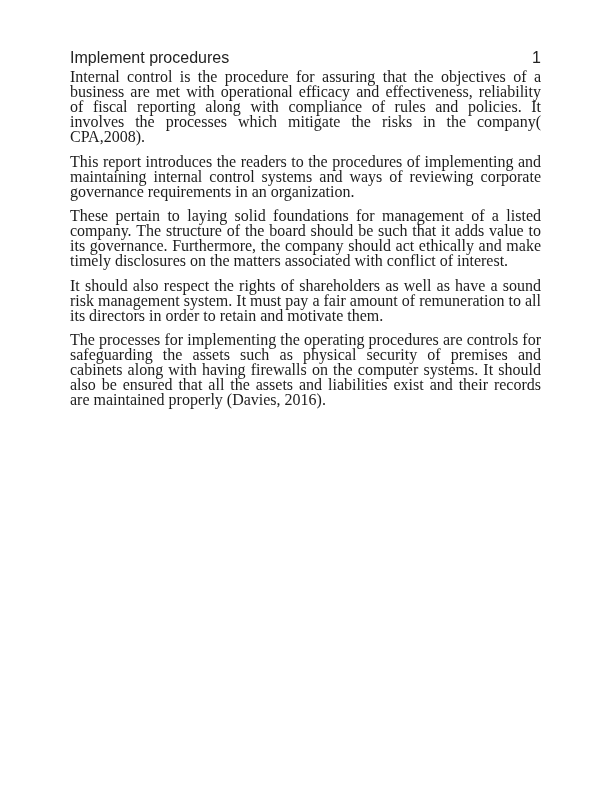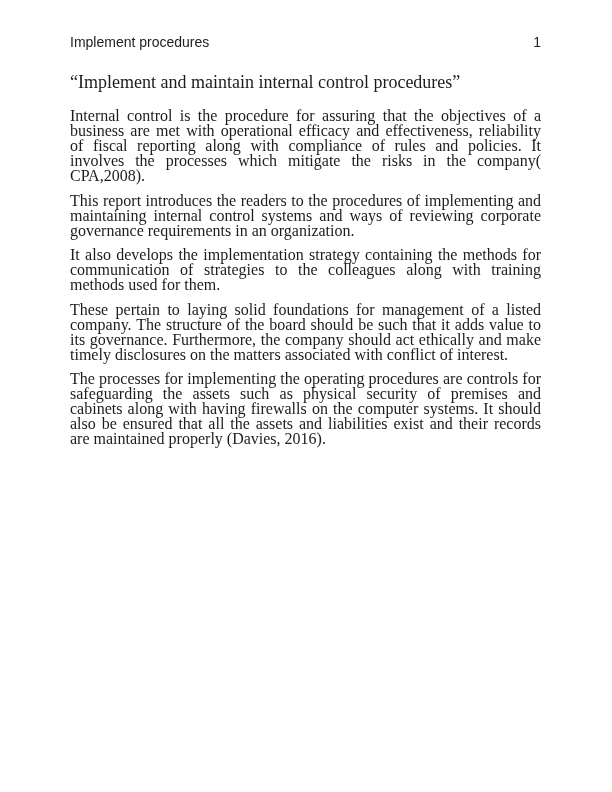--- a/index.html
+++ b/index.html
@@ -10,28 +10,28 @@
     position: relative;
     width: 612px;
     height: 792px;
     background: #ffffff;
     color: #1c1c1c;
     overflow: hidden;
   }
 
   .running-header {
     position: absolute;
-    top: 36px;
+    top: 52px;
     left: 70px;
     width: 471px;
     display: flex;
     justify-content: space-between;
     align-items: baseline;
     font-family: "Liberation Sans", sans-serif;
-    font-size: 14px;
+    font-size: 16px;
     line-height: 12px;
     color: #222222;
   }
 
   .content {
     position: absolute;
     top: 69px;
     left: 70px;
     width: 471px;
     font-family: "Liberation Serif", serif;
@@ -66,30 +66,29 @@
 
 <div class="page">
 
   <div class="running-header">
     <span>Implement procedures</span>
     <span>1</span>
   </div>
 
   <div class="content">
 
-    <h1 class="doc-title">“Implement and maintain internal control procedures”</h1>
 
     <p class="para">Internal control is the procedure for assuring that the objectives of a business are met with operational efficacy and effectiveness, reliability of fiscal reporting along with compliance of rules and policies. It involves the processes which mitigate the risks in the company( CPA,2008).</p>
 
     <p class="para">This report introduces the readers to the procedures of implementing and maintaining internal control systems and ways of reviewing corporate governance requirements in an organization.</p>
 
-    <p class="para">It also develops the implementation strategy containing the methods for communication of strategies to the colleagues along with training methods used for them.</p>
 
 
 
     <p class="para">These pertain to laying solid foundations for management of a listed company. The structure of the board should be such that it adds value to its governance. Furthermore, the company should act ethically and make timely disclosures on the matters associated with conflict of interest.</p>
 
+    <p class="para">It should also respect the rights of shareholders as well as have a sound risk management system. It must pay a fair amount of remuneration to all its directors in order to retain and motivate them.</p>
 
 
     <p class="para">The processes for implementing the operating procedures are controls for safeguarding the assets such as physical security of premises and cabinets along with having firewalls on the computer systems. It should also be ensured that all the assets and liabilities exist and their records are maintained properly (Davies, 2016).</p>
 
   </div>
 </div>
 
 </body></html>

